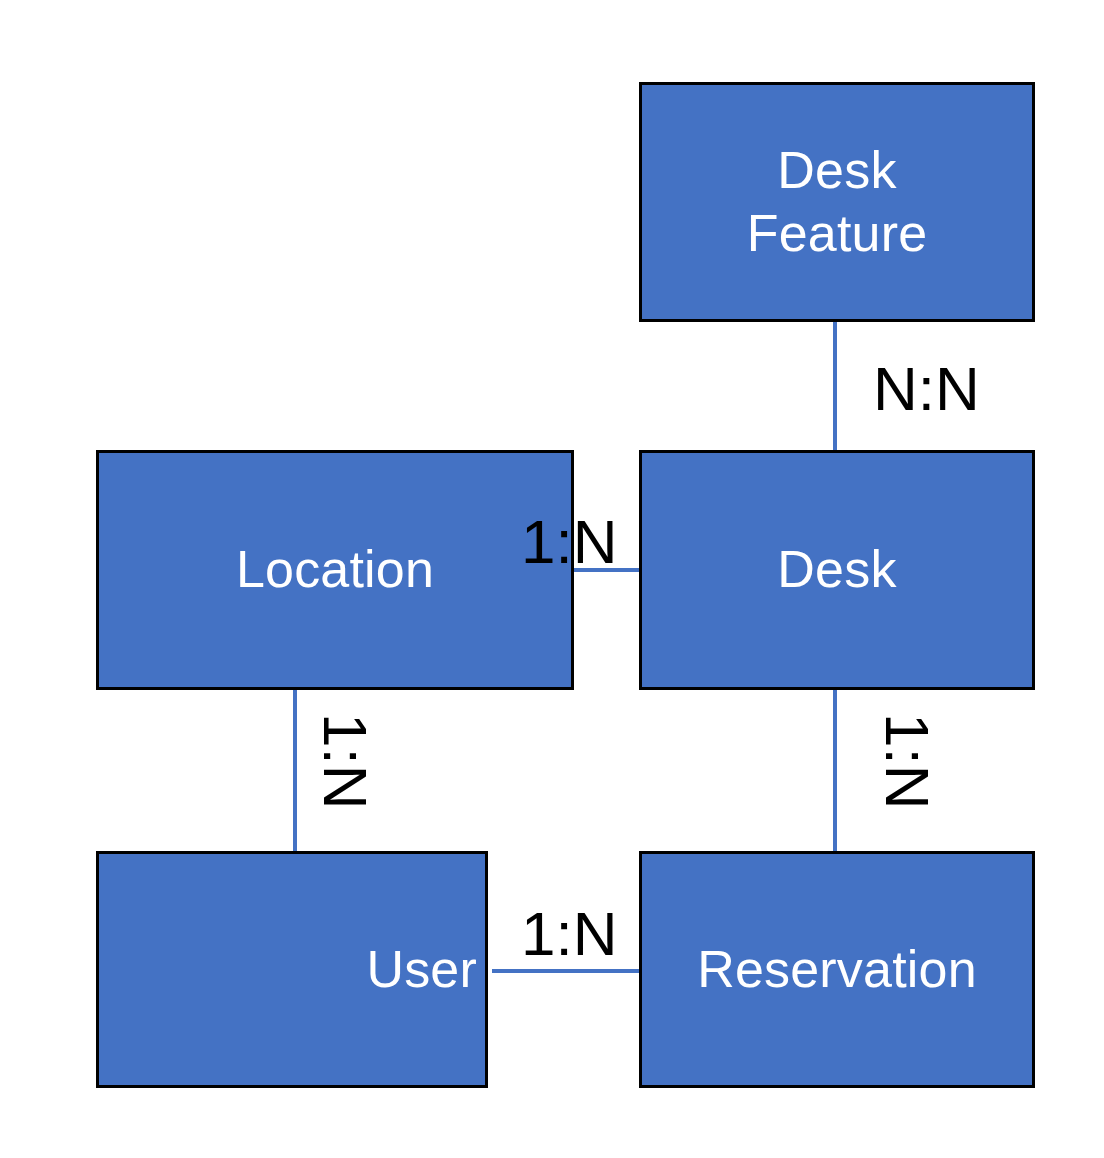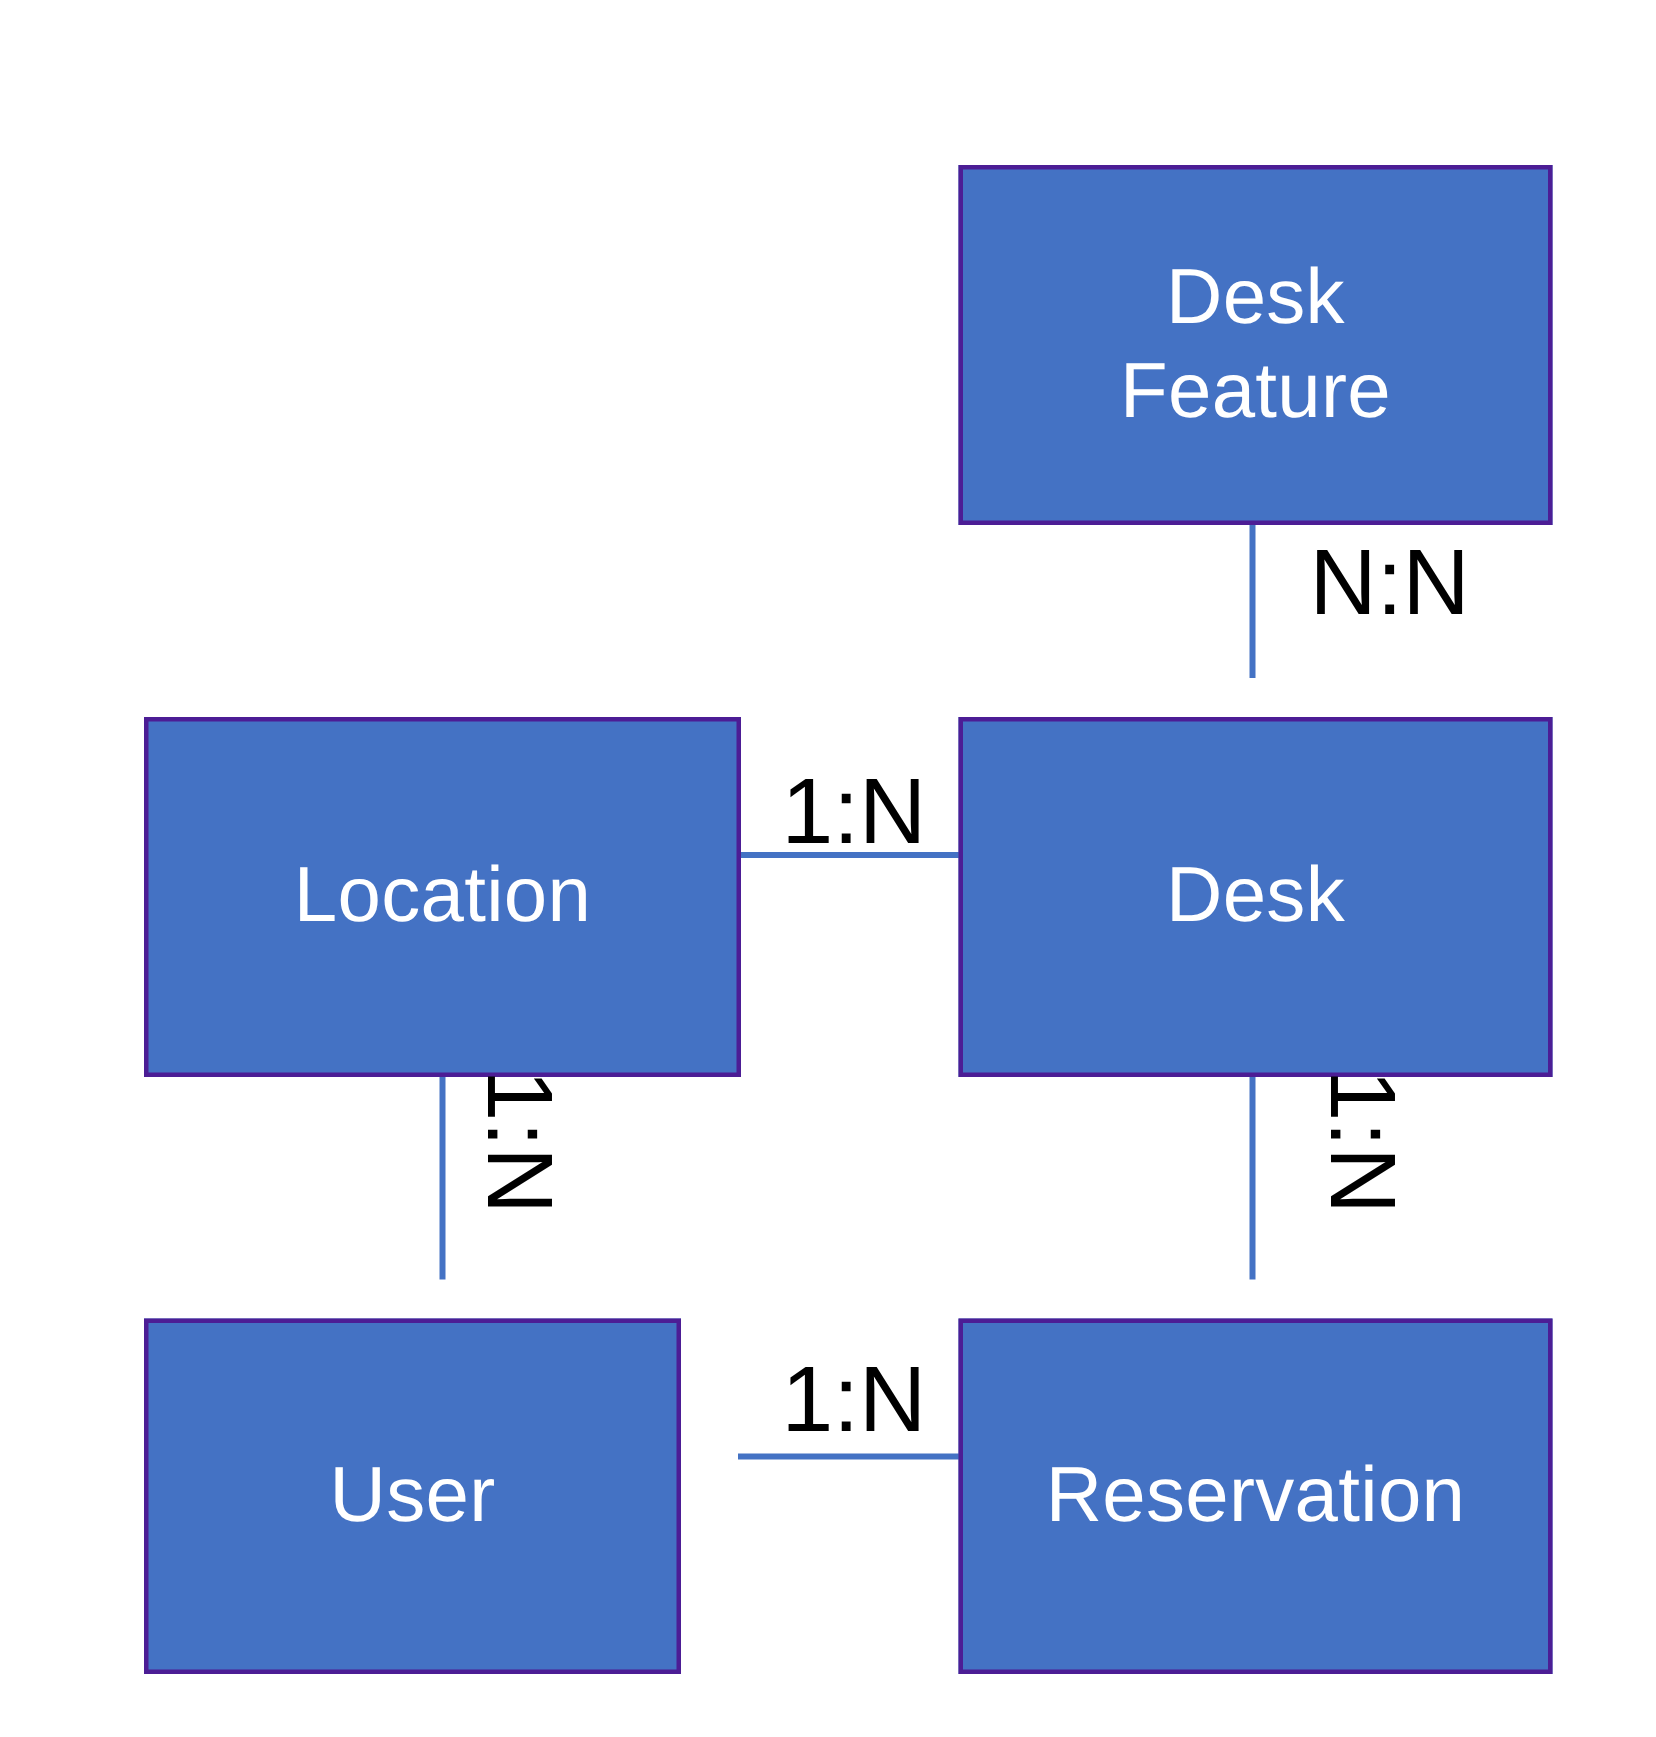--- a/index.html
+++ b/index.html
@@ -18,42 +18,41 @@
     height: 1158px;
     background: #ffffff;
     overflow: hidden;
   }
 
   
   .entity-box {
     position: absolute;
     box-sizing: border-box;
     background: #4472C4;
-    border: 3px solid #4c1d95;
+    border: 3px solid #000000;
     display: flex;
     align-items: center;
     justify-content: center;
     z-index: 3;
-    margin-top: 28px;
   }
   .entity-label {
     color: #FFFFFF;
     font-size: 52px;
     font-weight: 400;
     line-height: 1.22;
     text-align: center;
     letter-spacing: 0.2px;
     white-space: pre-line;
     padding: 0 8px;
   }
 
   #entity-desk-feature { left: 639px; top: 82px;  width: 396px; height: 240px; }
-  #entity-location     { left: 96px;  top: 450px; width: 398px; height: 240px; }
+  #entity-location     { left: 96px;  top: 450px; width: 478px; height: 240px; }
   #entity-desk         { left: 639px; top: 450px; width: 396px; height: 240px; }
-  #entity-user         { left: 96px;  top: 851px; width: 358px; height: 237px; }
+  #entity-user         { left: 96px;  top: 851px; width: 392px; height: 237px; justify-content: flex-end; }
   #entity-reservation  { left: 639px; top: 851px; width: 396px; height: 237px; }
 
   
   .connector {
     position: absolute;
     background: #4472C4;
     z-index: 1;
   }
   .connector-v { width: 4px; }
   .connector-h { height: 4px; }

